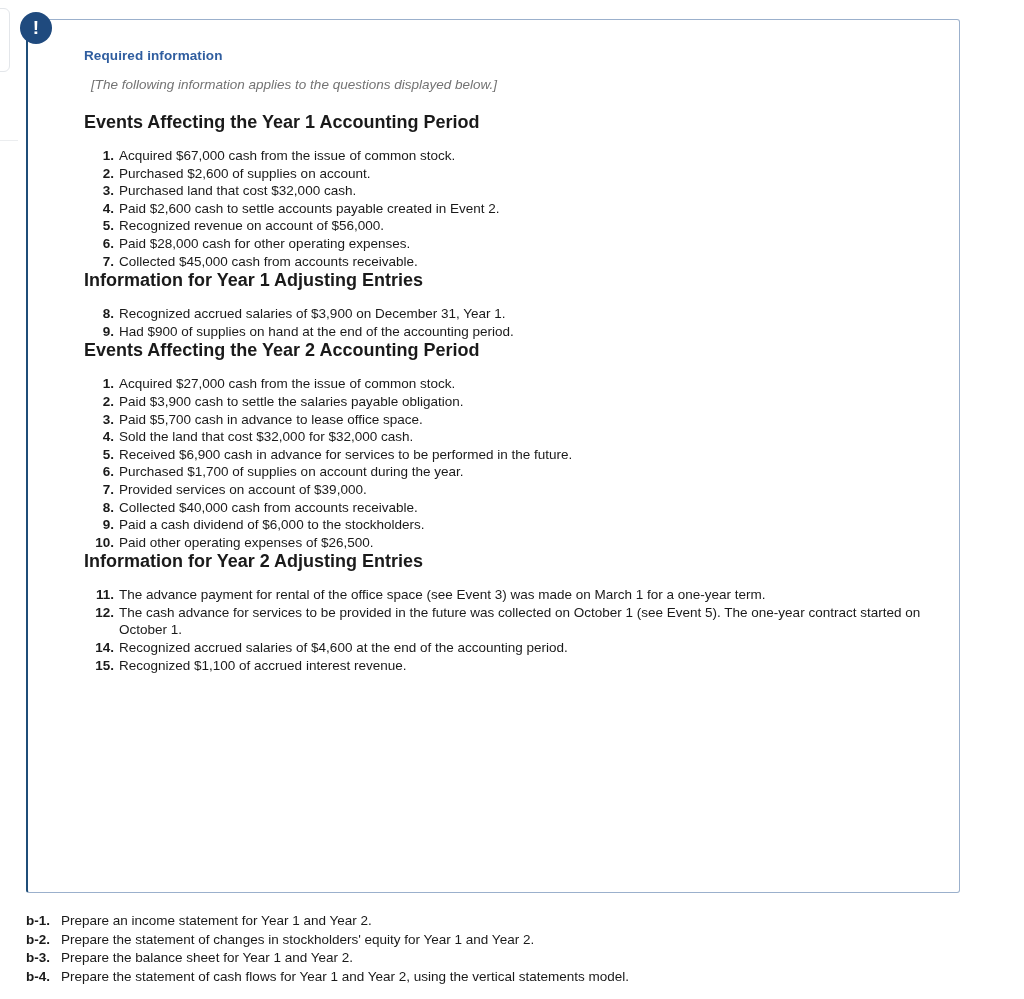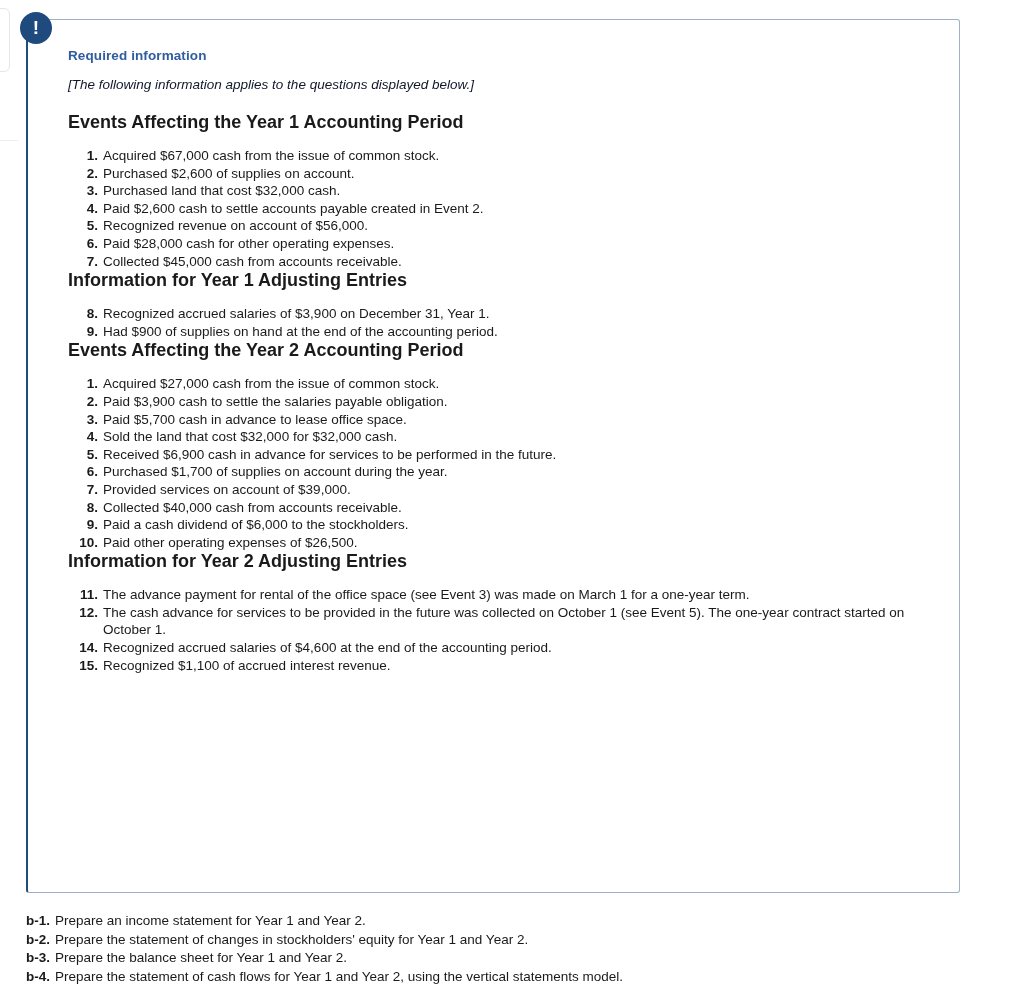--- a/index.html
+++ b/index.html
@@ -62,36 +62,36 @@
     font-family: "Liberation Sans", sans-serif;
     font-weight: bold;
     font-size: 19px;
     line-height: 32px;
     text-align: center;
     z-index: 5;
     user-select: none;
   }
 
   .panel-inner {
-    padding: 28px 30px 10px 40px;
+    padding: 28px 30px 10px 56px;
   }
 
   .req-title {
     color: #2f5d9f;
     font-weight: bold;
     font-size: 13.5px;
     margin: 0 0 14px 0;
     letter-spacing: 0.1px;
   }
 
   .intro-italic {
     font-style: italic;
     font-size: 13.5px;
-    margin: 0 0 20px 0;
-    color: #0f172a;
+    margin: 0 0 20px 7px;
+    color: #737373;
   }
 
   .intro-line {
     font-size: 13.5px;
     margin: 0 0 22px 0;
   }
 
   .section-head {
     font-weight: bold;
     font-size: 18px;
@@ -137,21 +137,21 @@
     width: 960px;
   }
   .req-items .req-row {
     font-size: 13.5px;
     line-height: 18.5px;
     display: flex;
     align-items: flex-start;
   }
   .req-items .req-row .rnum {
     font-weight: bold;
-    padding-right: 5px;
+    padding-right: 11px;
     flex: 0 0 auto;
     white-space: nowrap;
   }
 </style>
 </head>
 <body>
 
 <div class="edge-card"></div>
 <div class="edge-rule"></div>
 

